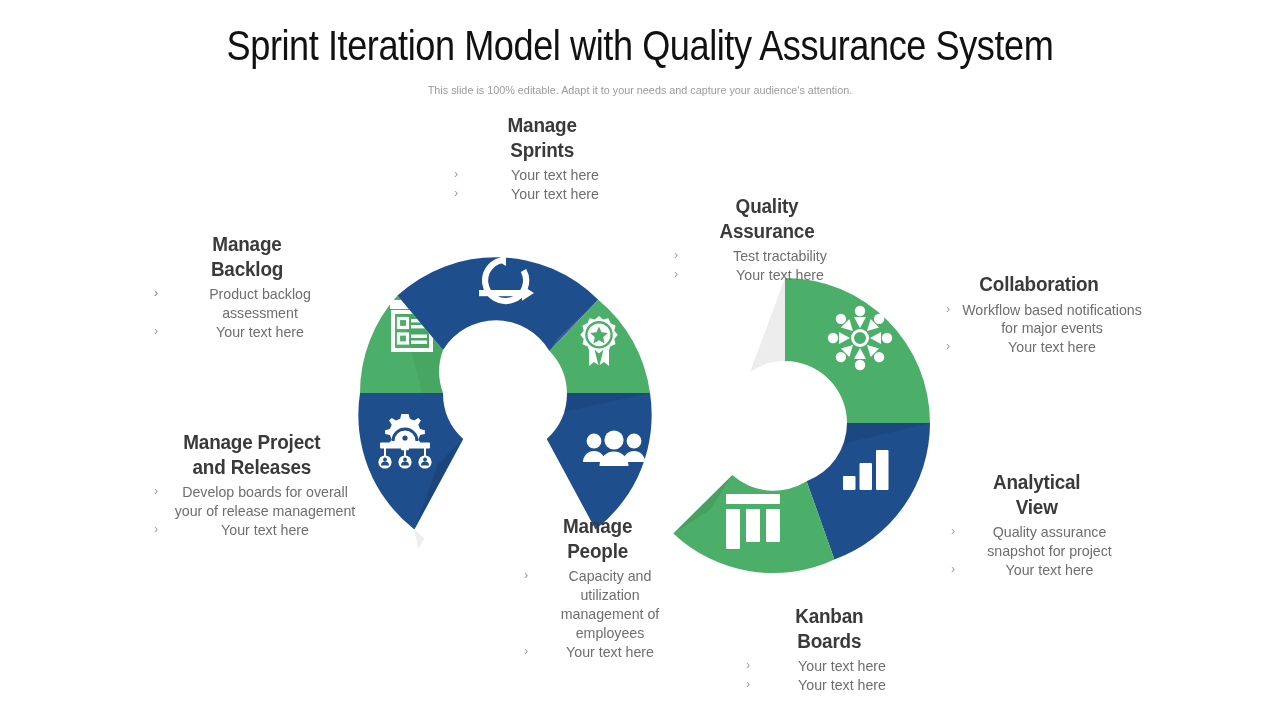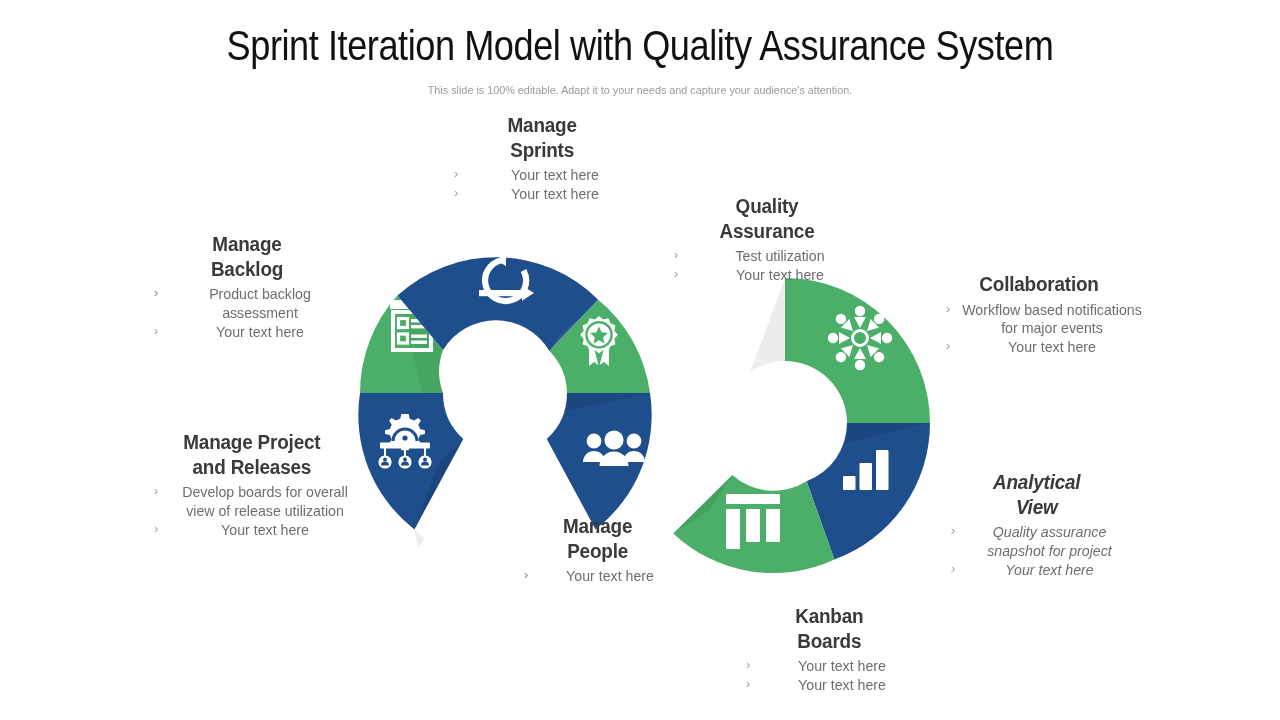--- a/index.html
+++ b/index.html
@@ -47,21 +47,21 @@
   }
   .block li .chev{
     position:absolute;left:4px;top:0px;color:#9a9a9a;font-size:12.5px;
   }
 
   .b-backlog  {left:150px;top:232px;width:200px;}
   .b-project  {left:150px;top:430px;width:210px;}
   .b-sprints  {left:450px;top:113px;width:190px;}
   .b-quality  {left:670px;top:178px;width:200px;margin-top:16px;}
   .b-collab   {left:942px;top:272px;width:200px;}
-  .b-analytic {left:947px;top:470px;width:185px;font-style:italic;}
+  .b-analytic {left:947px;top:470px;width:185px;}
   .b-people   {left:520px;top:514px;width:160px;}
   .b-kanban   {left:742px;top:604px;width:180px;}
 </style>
 </head>
 <body>
 
 <div id="slide">
 
   <div class="title">Sprint Iteration Model with Quality Assurance System</div>
   <div class="subtitle">This slide is 100% editable. Adapt it to your needs and capture your audience's attention.</div>
@@ -238,41 +238,41 @@
       <li><span class="chev">›</span><span>Product backlog assessment</span></li>
       <li><span class="chev">›</span><span>Your text here</span></li>
     </ul>
   </div>
 
   <div class="block b-project">
     <h3>
       <span>Manage Project</span><br><span>and Releases</span>
     </h3>
     <ul>
-      <li><span class="chev">›</span><span>Develop boards for overall view of release utilization</span></li>
+      <li><span class="chev">›</span><span>Develop boards for overall your of release management</span></li>
       <li><span class="chev">›</span><span>Your text here</span></li>
     </ul>
   </div>
 
   <div class="block b-sprints">
     <h3>
       <span>Manage</span><br><span>Sprints</span>
     </h3>
     <ul>
       <li><span class="chev">›</span><span>Your text here</span></li>
       <li><span class="chev">›</span><span>Your text here</span></li>
     </ul>
   </div>
 
   <div class="block b-quality">
     <h3>
       <span>Quality</span><br><span>Assurance</span>
     </h3>
     <ul>
-      <li><span class="chev">›</span><span>Test utilization</span></li>
+      <li><span class="chev">›</span><span>Test tractability</span></li>
       <li><span class="chev">›</span><span>Your text here</span></li>
     </ul>
   </div>
 
   <div class="block b-collab">
     <h3>
       <span>Collaboration</span>
     </h3>
     <ul>
       <li><span class="chev">›</span><span>Workflow based notifications for major events</span></li>
@@ -288,21 +288,21 @@
       <li><span class="chev">›</span><span>Quality assurance snapshot for project</span></li>
       <li><span class="chev">›</span><span>Your text here</span></li>
     </ul>
   </div>
 
   <div class="block b-people">
     <h3>
       <span>Manage</span><br><span>People</span>
     </h3>
     <ul>
-      <li><span class="chev">›</span></li>
+      <li><span class="chev">›</span><span>Capacity and utilization management of employees</span></li>
       <li><span class="chev">›</span><span>Your text here</span></li>
     </ul>
   </div>
 
   <div class="block b-kanban">
     <h3>
       <span>Kanban</span><br><span>Boards</span>
     </h3>
     <ul>
       <li><span class="chev">›</span><span>Your text here</span></li>

